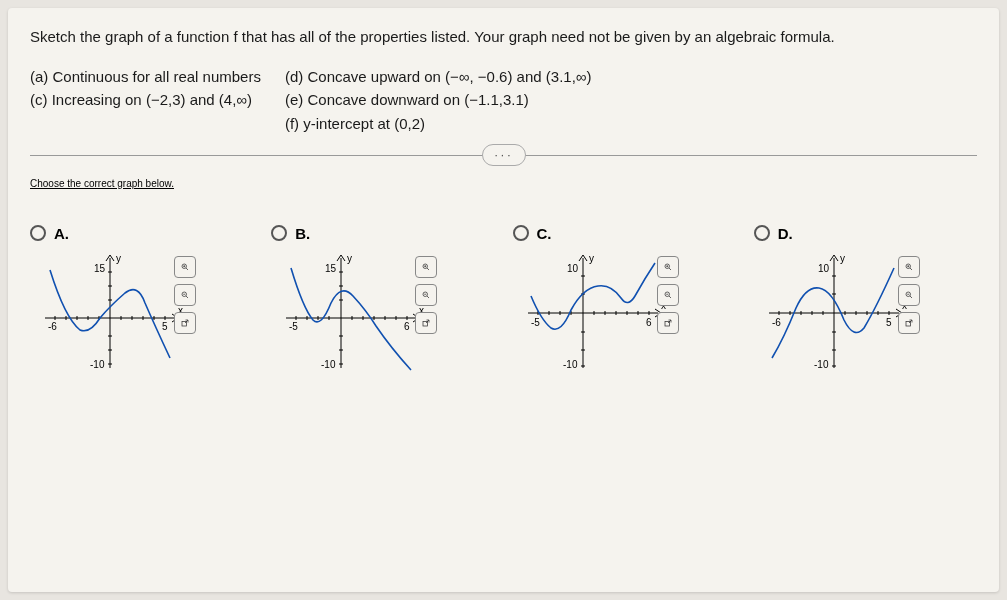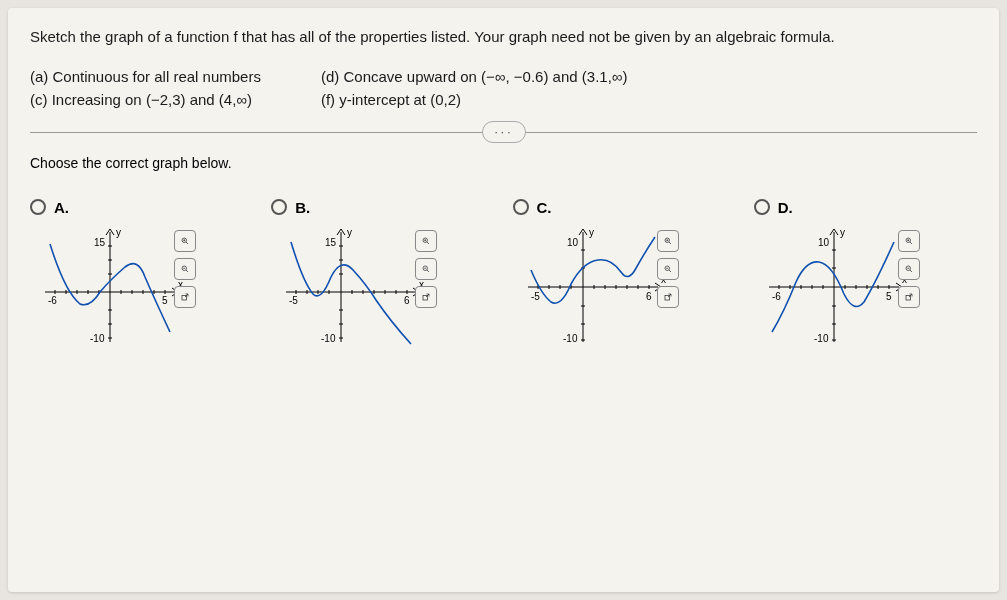--- a/index.html
+++ b/index.html
@@ -22,21 +22,21 @@
     position: relative;
   }
   .prompt {
     font-size: 15px;
     color: #1a1a1a;
     line-height: 1.4;
     margin-bottom: 18px;
   }
   .properties {
     display: flex;
-    gap: 60px;
+    gap: 24px;
     font-size: 15px;
     color: #1a1a1a;
     margin-bottom: 20px;
   }
   .properties .col { line-height: 1.55; }
   .divider-wrap {
     position: relative;
     margin-bottom: 22px;
   }
   .divider {
@@ -53,21 +53,21 @@
     height: 22px;
     background: #f5f3ee;
     border: 1px solid #aaa;
     border-radius: 11px;
     display: flex;
     align-items: center;
     justify-content: center;
     cursor: pointer;
   }
   .dots-btn span { font-size: 13px; letter-spacing: 2px; color: #555; line-height: 1; }
-  .choose { font-size: 14px; margin-bottom: 28px; }
+  .choose { font-size: 10px; margin-bottom: 36px; text-decoration: underline; }
   .options {
     display: flex;
     gap: 18px;
   }
   .option {
     flex: 1;
     position: relative;
   }
   .opt-header {
     display: flex;
@@ -124,20 +124,21 @@
 
   <div class="prompt">Sketch the graph of a function f that has all of the properties listed. Your graph need not be given by an algebraic formula.</div>
 
   <div class="properties">
     <div class="col">
       <div>(a) Continuous for all real numbers</div>
       <div>(c) Increasing on (−2,3) and (4,∞)</div>
     </div>
     <div class="col">
       <div>(d) Concave upward on (−∞, −0.6) and (3.1,∞)</div>
+      <div>(e) Concave downward on (−1.1,3.1)</div>
       <div>(f) y-intercept at (0,2)</div>
     </div>
   </div>
 
   <div class="divider-wrap">
     <hr class="divider">
     <button class="dots-btn">
       <span>···</span>
     </button>
   </div>

